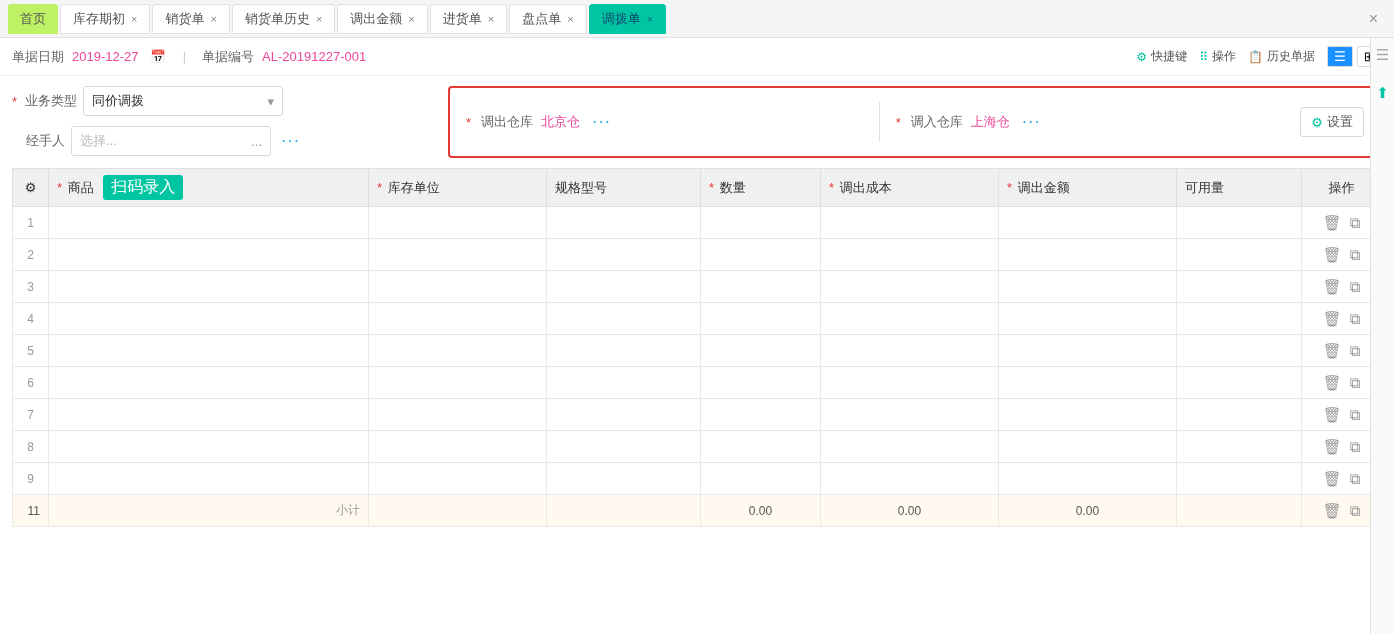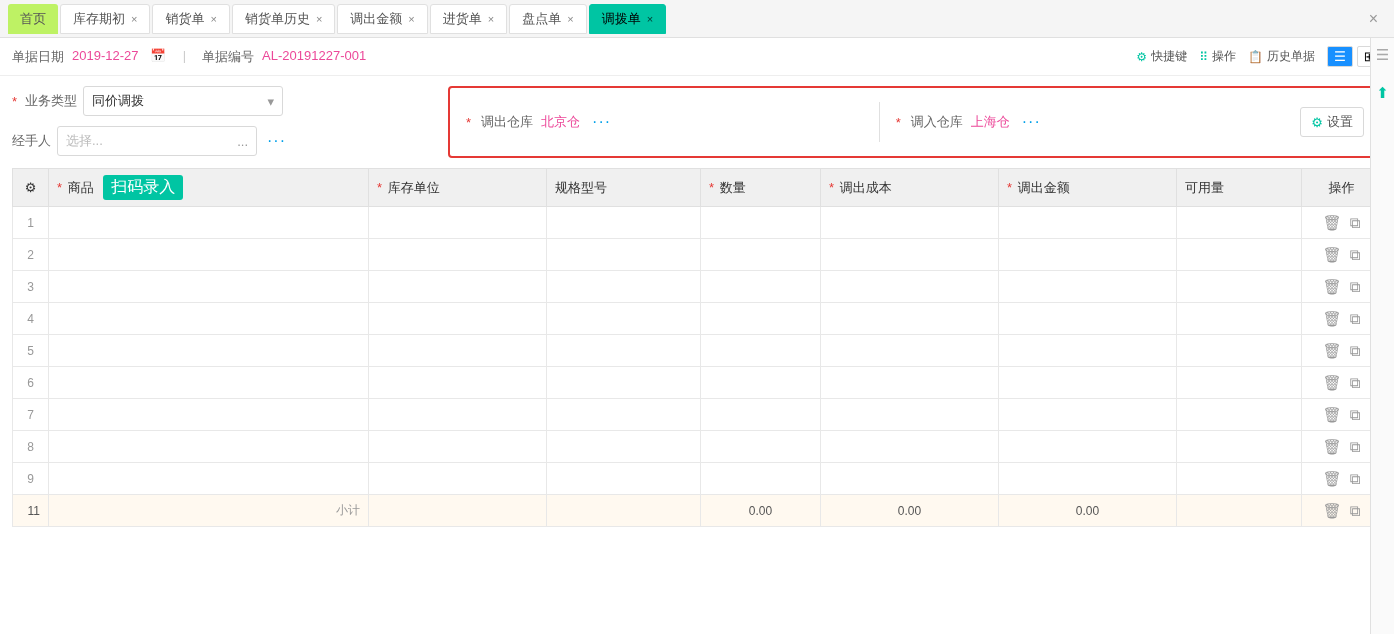--- a/index.html
+++ b/index.html
@@ -8,30 +8,30 @@
     
     .tab-bar {
       display: flex; align-items: center; background: #f5f5f5; border-bottom: 1px solid #e0e0e0;
       height: 38px; padding: 0 8px; gap: 2px;
     }
     .tab {
       display: flex; align-items: center; padding: 0 12px; height: 30px; cursor: pointer;
       background: #fff; border: 1px solid #e0e0e0; border-radius: 3px 3px 0 0; gap: 6px;
       font-size: 13px; color: #555; white-space: nowrap;
     }
-    .tab.active { background: #00c5a3; color: #000000; border-color: #00c5a3; }
+    .tab.active { background: #00c5a3; color: #0c4a6e; border-color: #00c5a3; }
     .tab .close { font-size: 11px; opacity: 0.7; cursor: pointer; }
     .tab.home { background: #bef264; border: none; }
 
     
     .toolbar {
       display: flex; align-items: center; padding: 8px 12px; border-bottom: 1px solid #eee;
       gap: 16px;
     }
-    .toolbar-left { display: flex; align-items: flex-start; gap: 8px; }
+    .toolbar-left { display: flex; align-items: center; gap: 8px; }
     .toolbar-right { margin-left: auto; display: flex; align-items: center; gap: 12px; color: #666; font-size: 12px; }
     .field-label { color: #666; }
     .field-value { color: #ec4899; font-weight: 500; }
     .date-icon { color: #00c5a3; cursor: pointer; margin-left: 4px; }
     .toolbar-right-item { display: flex; align-items: center; gap: 4px; cursor: pointer; color: #555; }
     .toolbar-right-item .icon { color: #00c5a3; }
 
     
     .form-area {
       padding: 10px 12px; display: flex; gap: 16px; align-items: flex-start;
@@ -172,21 +172,21 @@
   <div class="form-left">
     <div class="form-field">
       <span class="required">*</span>
       <span class="field-label">业务类型</span>
       <div class="field-select">
         <span>同价调拨</span>
         <span class="arrow">▾</span>
       </div>
     </div>
     <div class="form-field">
-      <span class="field-label" style="">经手人</span>
+      <span class="field-label" style="margin-left:14px;">经手人</span>
       <div class="field-select" style="color:#bbb;">
         <span>选择...</span>
         <span class="arrow" style="margin-left:auto;">...</span>
       </div>
       <span class="dots-btn">···</span>
     </div>
   </div>
 
   <div class="form-right">
     <div class="warehouse-block">

